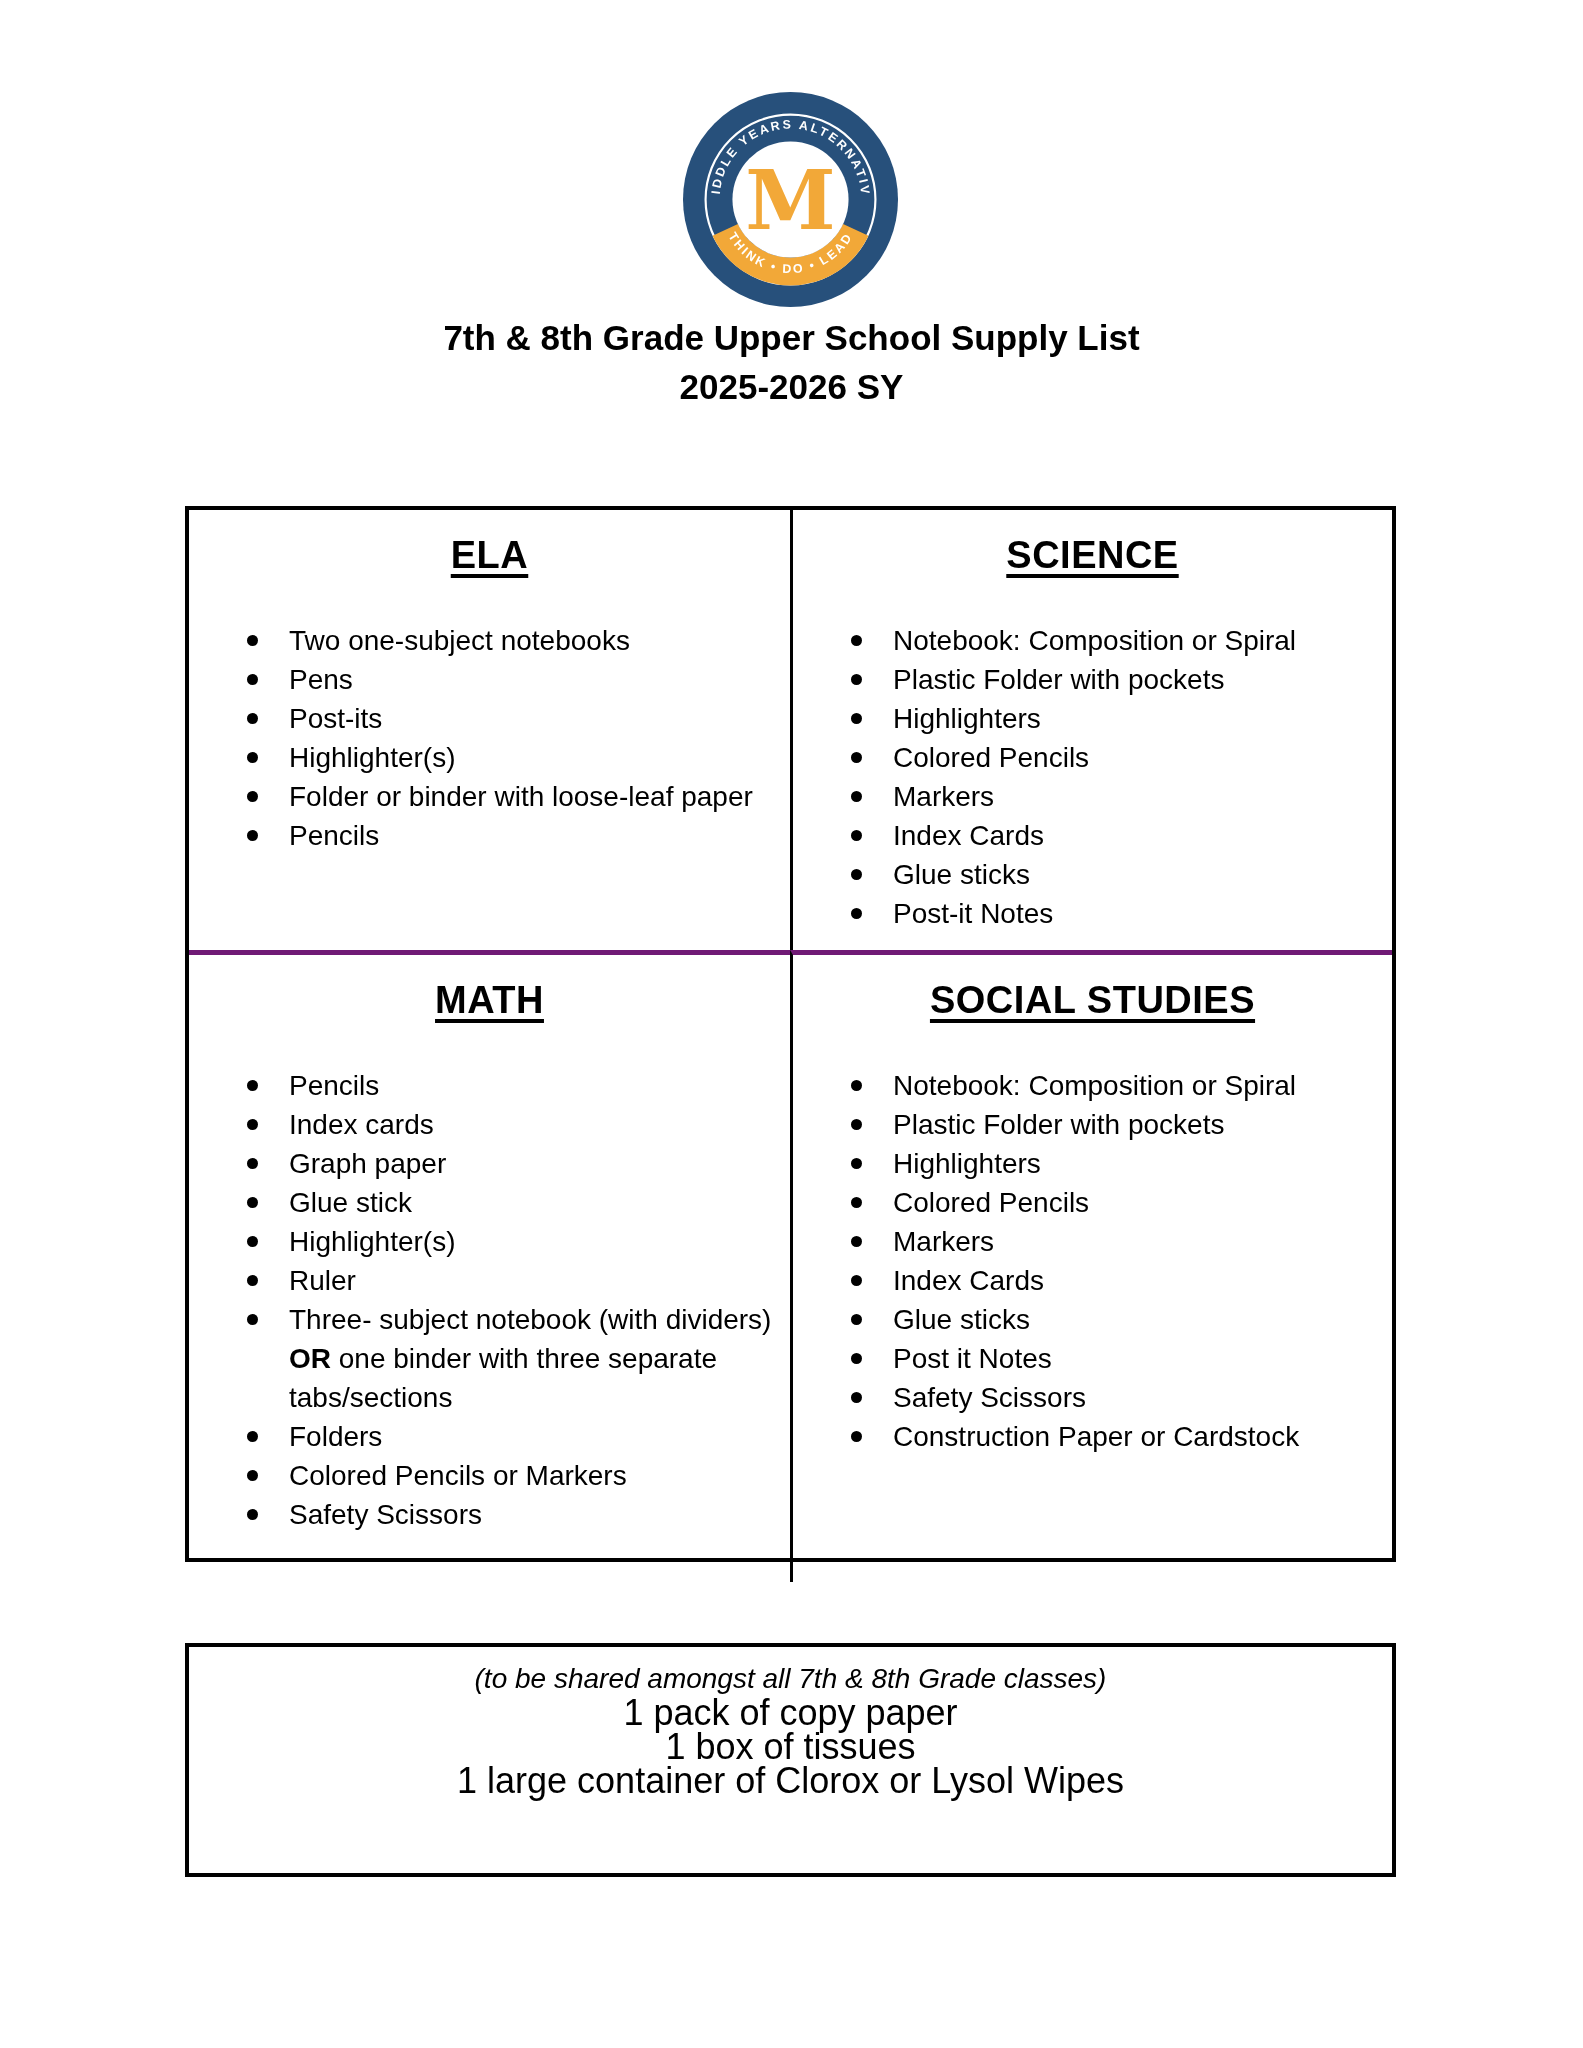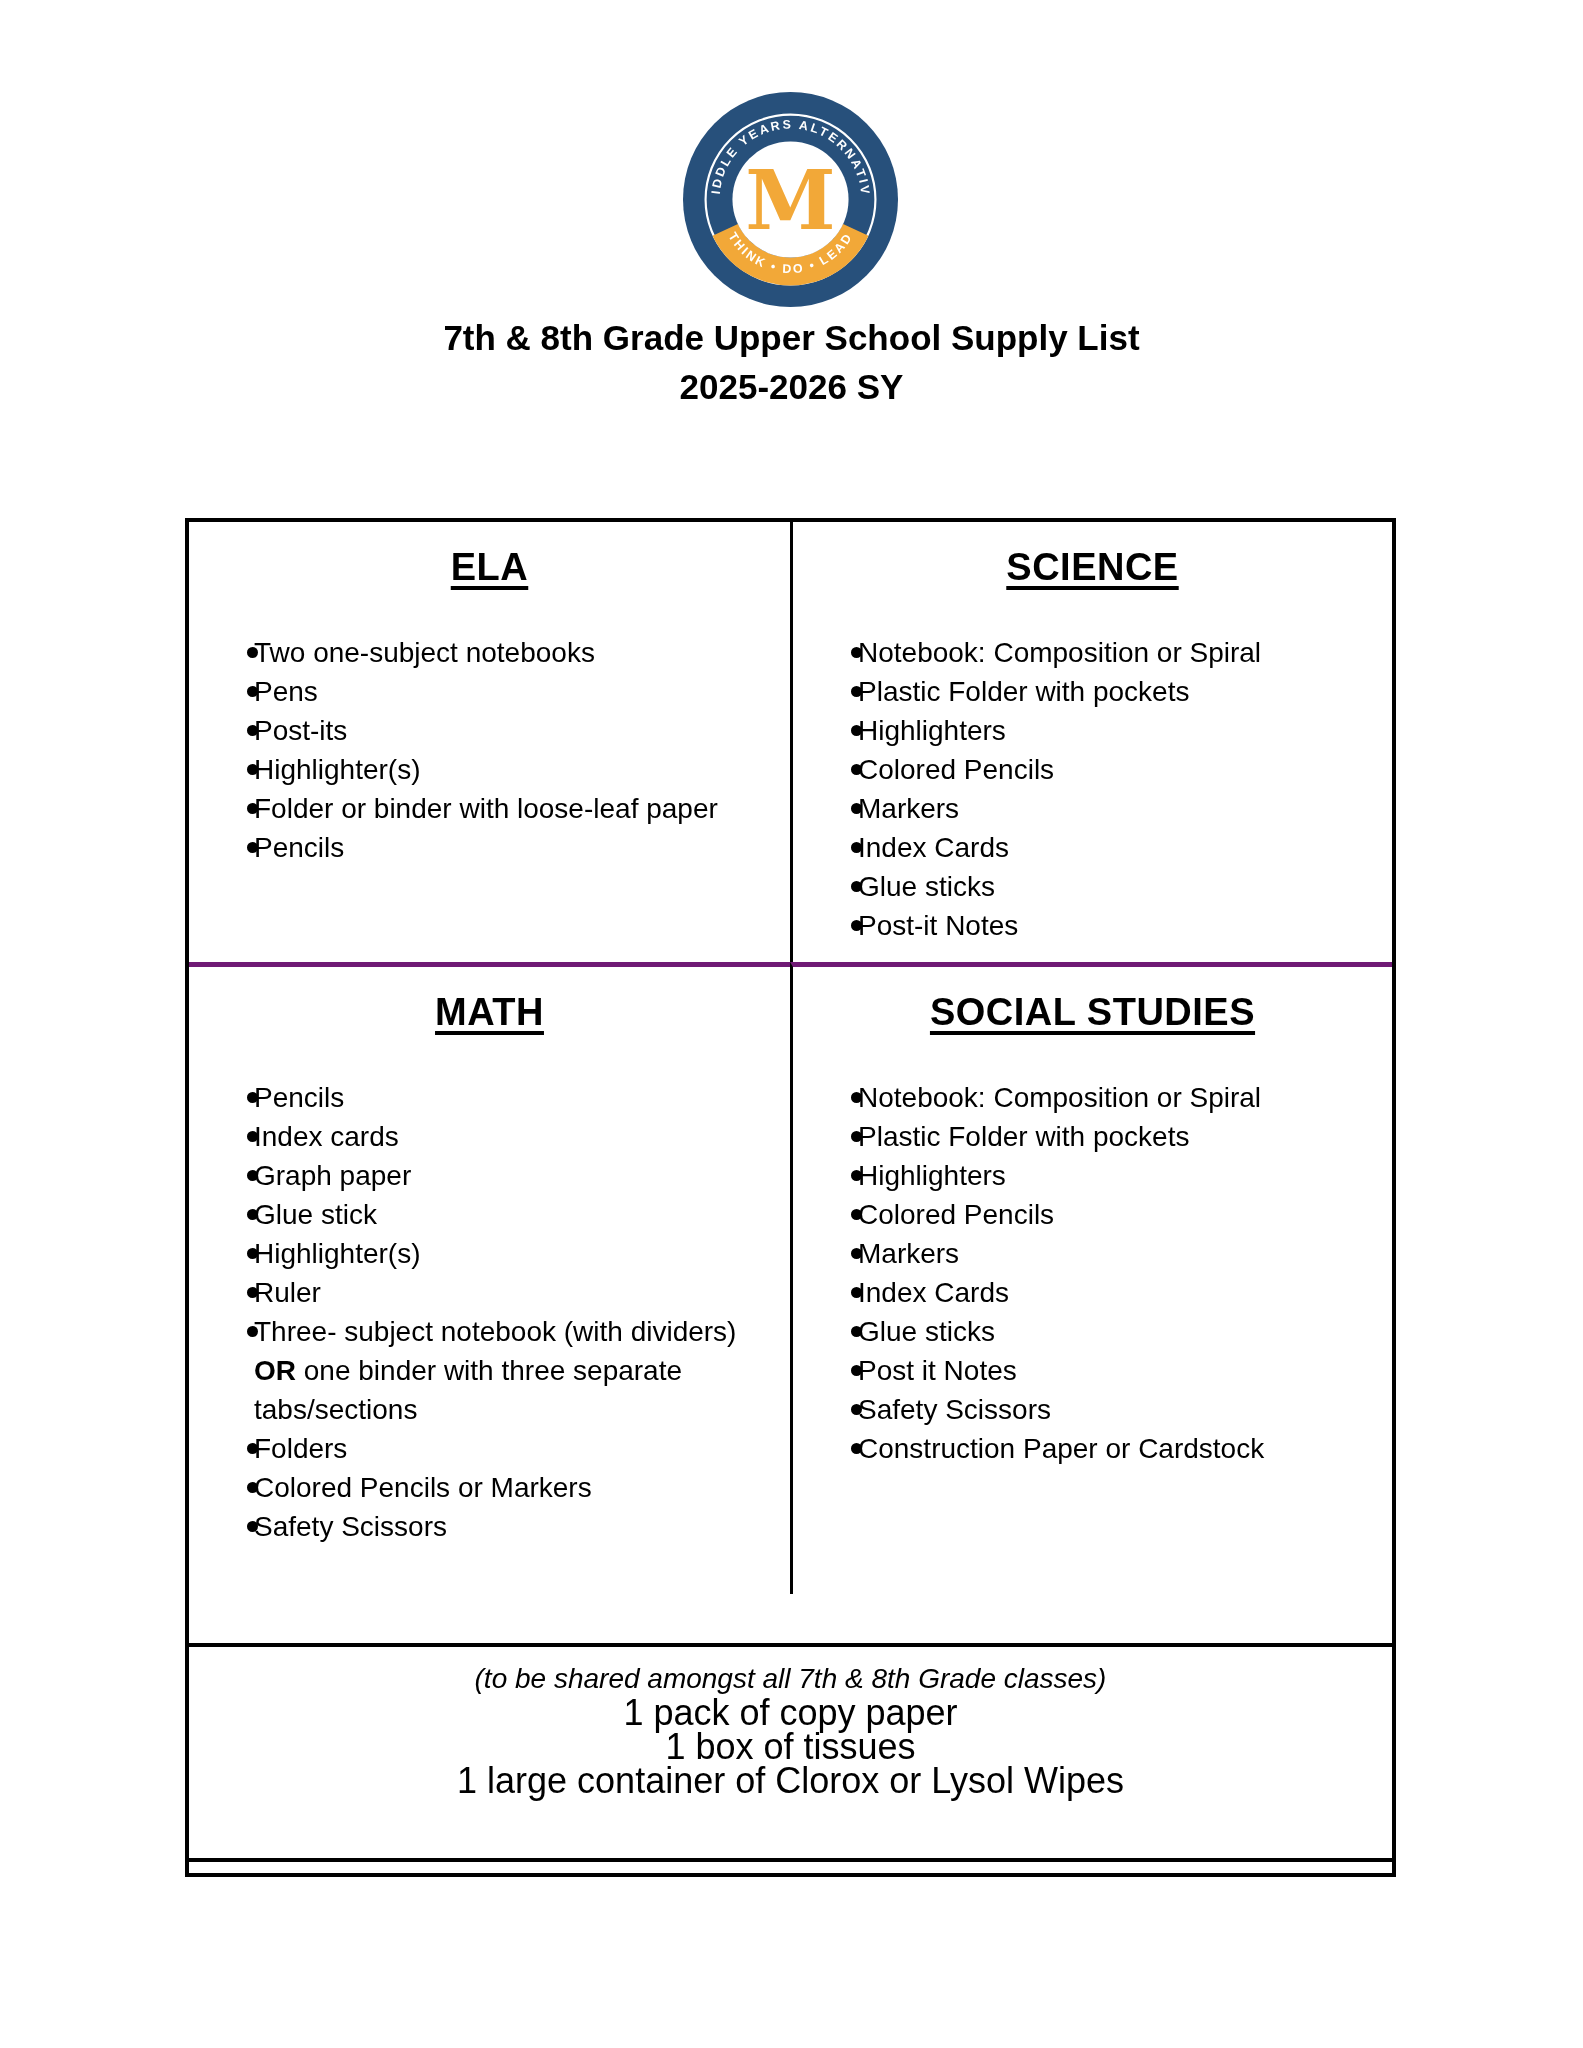--- a/index.html
+++ b/index.html
@@ -8,31 +8,31 @@
   .page *{box-sizing:border-box;}
 
   .logo{position:absolute;left:683px;top:92px;width:215px;height:215px;}
   .logo text{font-family:"Liberation Sans",sans-serif;font-weight:bold;}
   .logo .arc-text{font-size:11.5px;letter-spacing:2.2px;fill:#fff;}
   .logo .monogram{font-family:"DejaVu Serif",serif;font-weight:bold;font-size:76px;}
 
   .doc-title{position:absolute;left:0;top:313px;width:100%;text-align:center;
              font-size:35px;font-weight:bold;line-height:49px;}
 
-  .supply-table{position:absolute;left:185px;top:518px;width:1211px;height:1344px;
+  .supply-table{position:absolute;left:185px;top:506px;width:1211px;height:1056px;
                 border:4px solid #000;display:grid;
                 grid-template-columns:601px 1fr;grid-template-rows:440px 632px;}
   .cell{padding:20px 0 0 0;}
   .cell.col-right{border-left:3px solid #000;}
   .cell.row-bottom{border-top:5px solid #701a75;}
   .section-title{text-align:center;font-size:38px;font-weight:bold;line-height:50px;
                  text-decoration:underline;text-decoration-thickness:4px;text-underline-offset:6px;
                  letter-spacing:0.5px;}
   .supply-list{list-style:none;margin:41px 0 0 0;padding:0 18px 0 0;}
-  .supply-list li{position:relative;padding-left:65px;font-size:28px;line-height:39px;}
+  .supply-list li{position:relative;padding-left:100px;font-size:28px;line-height:39px;}
   .supply-list li::before{content:"";position:absolute;left:58px;top:14px;width:11px;height:11px;
                           border-radius:50%;background:#000;}
 
   .additional-box{position:absolute;left:185px;top:1643px;width:1211px;height:234px;
                   border:4px solid #000;text-align:center;padding-top:15px;}
   .additional-box .add-line{font-size:36px;line-height:34px;}
   .add-title{font-size:28px;line-height:34px;font-weight:bold;text-decoration:underline;
              text-decoration-thickness:3px;text-underline-offset:4px;}
   .add-subtitle{font-size:28px;line-height:34px;font-style:italic;}
 </style>

